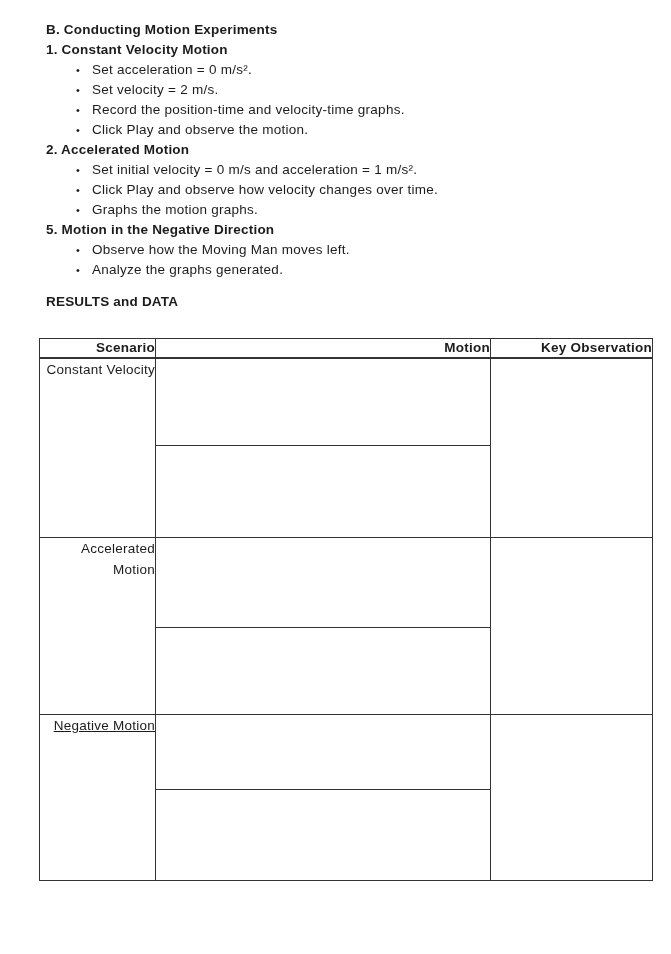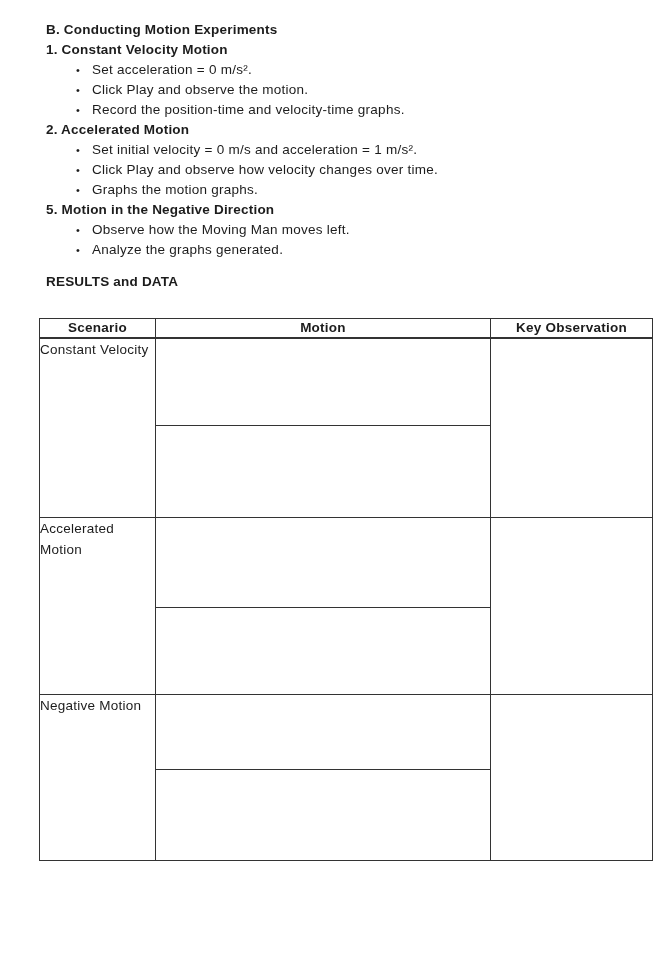--- a/index.html
+++ b/index.html
@@ -51,45 +51,46 @@
   table.results td {
     border: 1.5px solid #333333;
     padding: 0;
     font-size: 13.5px;
     letter-spacing: 0.25px;
     background: #ffffff;
   }
   table.results thead th {
     height: 19px;
     font-weight: 700;
-    text-align: center;
+    text-align: right;
     vertical-align: middle;
     border-bottom-width: 2px;
   }
   td.scenario-cell {
     vertical-align: top;
-    text-align: left;
+    text-align: right;
     padding: 30px 9px 0 9px;
     line-height: 21px;
   }
   td.graph-cell, td.obs-cell { vertical-align: top; }
 </style>
 </head>
 <body>
 
 <div class="page">
 
   <div class="heading">B. Conducting Motion Experiments</div>
 
   <div>
       <div class="heading">1. Constant Velocity Motion</div>
       <ul class="bullets">
         <li class="bullet">Set acceleration = 0 m/s².</li>
+        <li class="bullet">Set velocity = 2 m/s.</li>
+        <li class="bullet">Record the position-time and velocity-time graphs.</li>
         <li class="bullet">Click Play and observe the motion.</li>
-        <li class="bullet">Record the position-time and velocity-time graphs.</li>
       </ul>
       <div class="heading">2. Accelerated Motion</div>
       <ul class="bullets">
         <li class="bullet">Set initial velocity = 0 m/s and acceleration = 1 m/s².</li>
         <li class="bullet">Click Play and observe how velocity changes over time.</li>
         <li class="bullet">Graphs the motion graphs.</li>
       </ul>
       <div class="heading">5. Motion in the Negative Direction</div>
       <ul class="bullets">
         <li class="bullet">Observe how the Moving Man moves left.</li>
@@ -122,21 +123,21 @@
           <td class="graph-cell"></td>
         </tr>
         <tr style="height: 90px;">
           <td class="scenario-cell" rowspan="2">Accelerated Motion</td>
           <td class="graph-cell"></td>
           <td class="obs-cell" rowspan="2"></td>
         </tr>
         <tr style="height: 87px;">
           <td class="graph-cell"></td>
         </tr>
-        <tr style="height: 75px;">
+        <tr style="height: 75px; text-decoration: underline;">
           <td class="scenario-cell" rowspan="2">Negative Motion</td>
           <td class="graph-cell"></td>
           <td class="obs-cell" rowspan="2"></td>
         </tr>
         <tr style="height: 91px;">
           <td class="graph-cell"></td>
         </tr>
       </tbody>
   </table>
 

